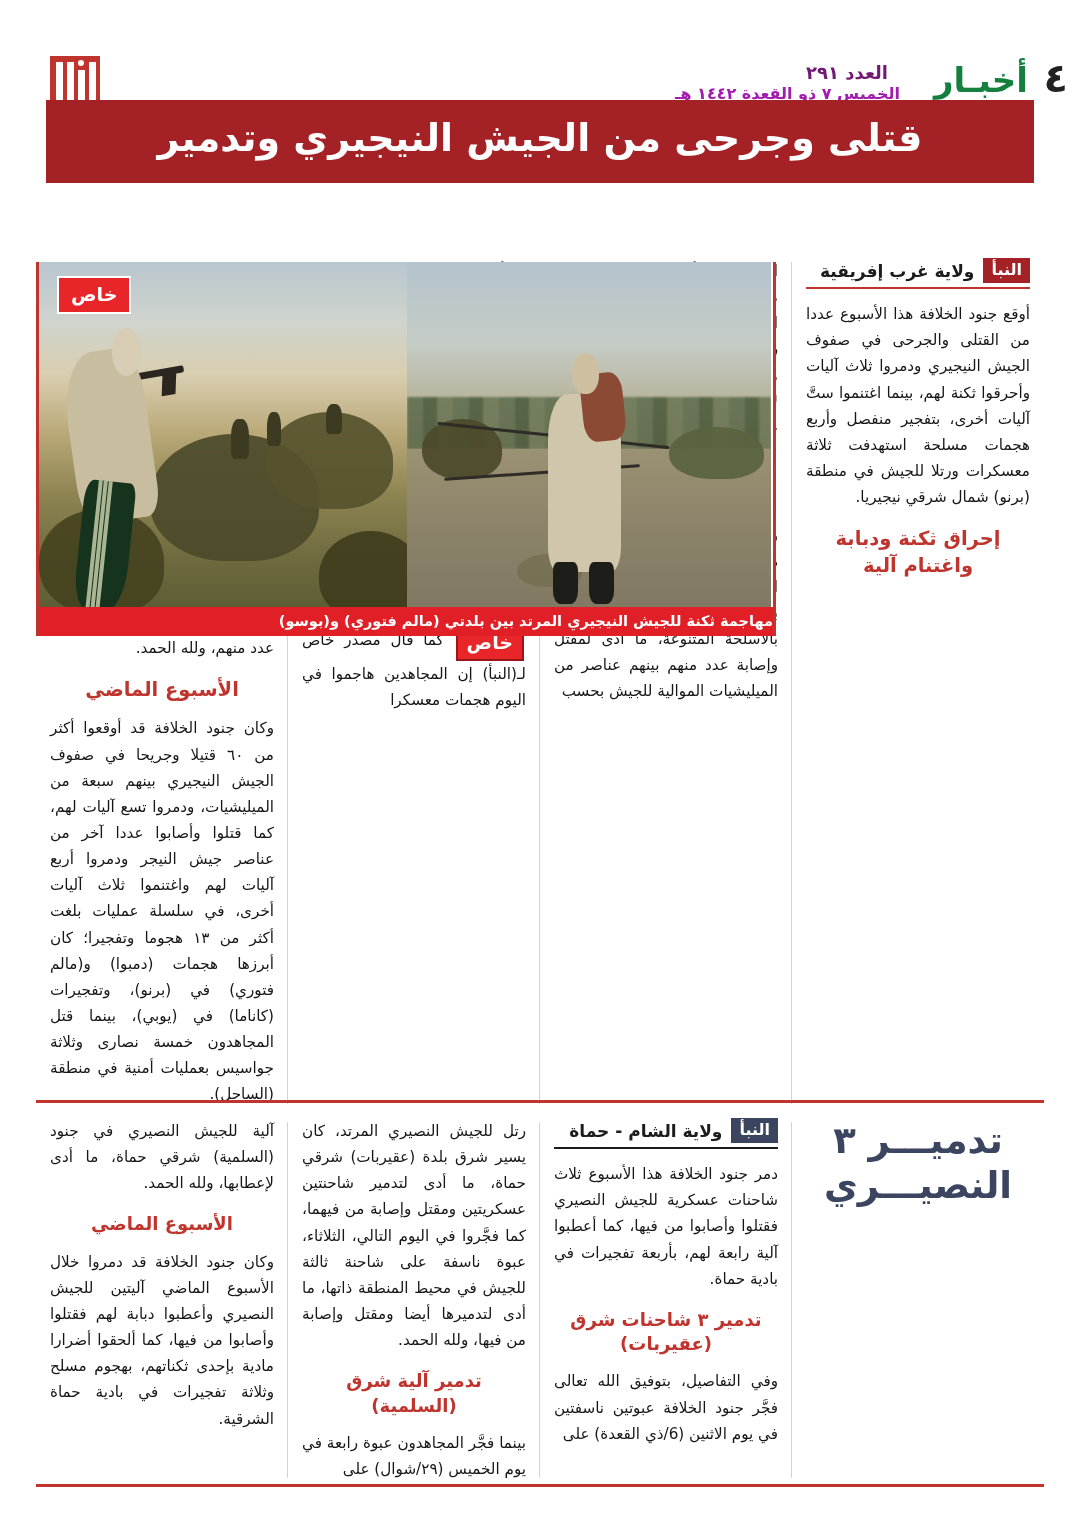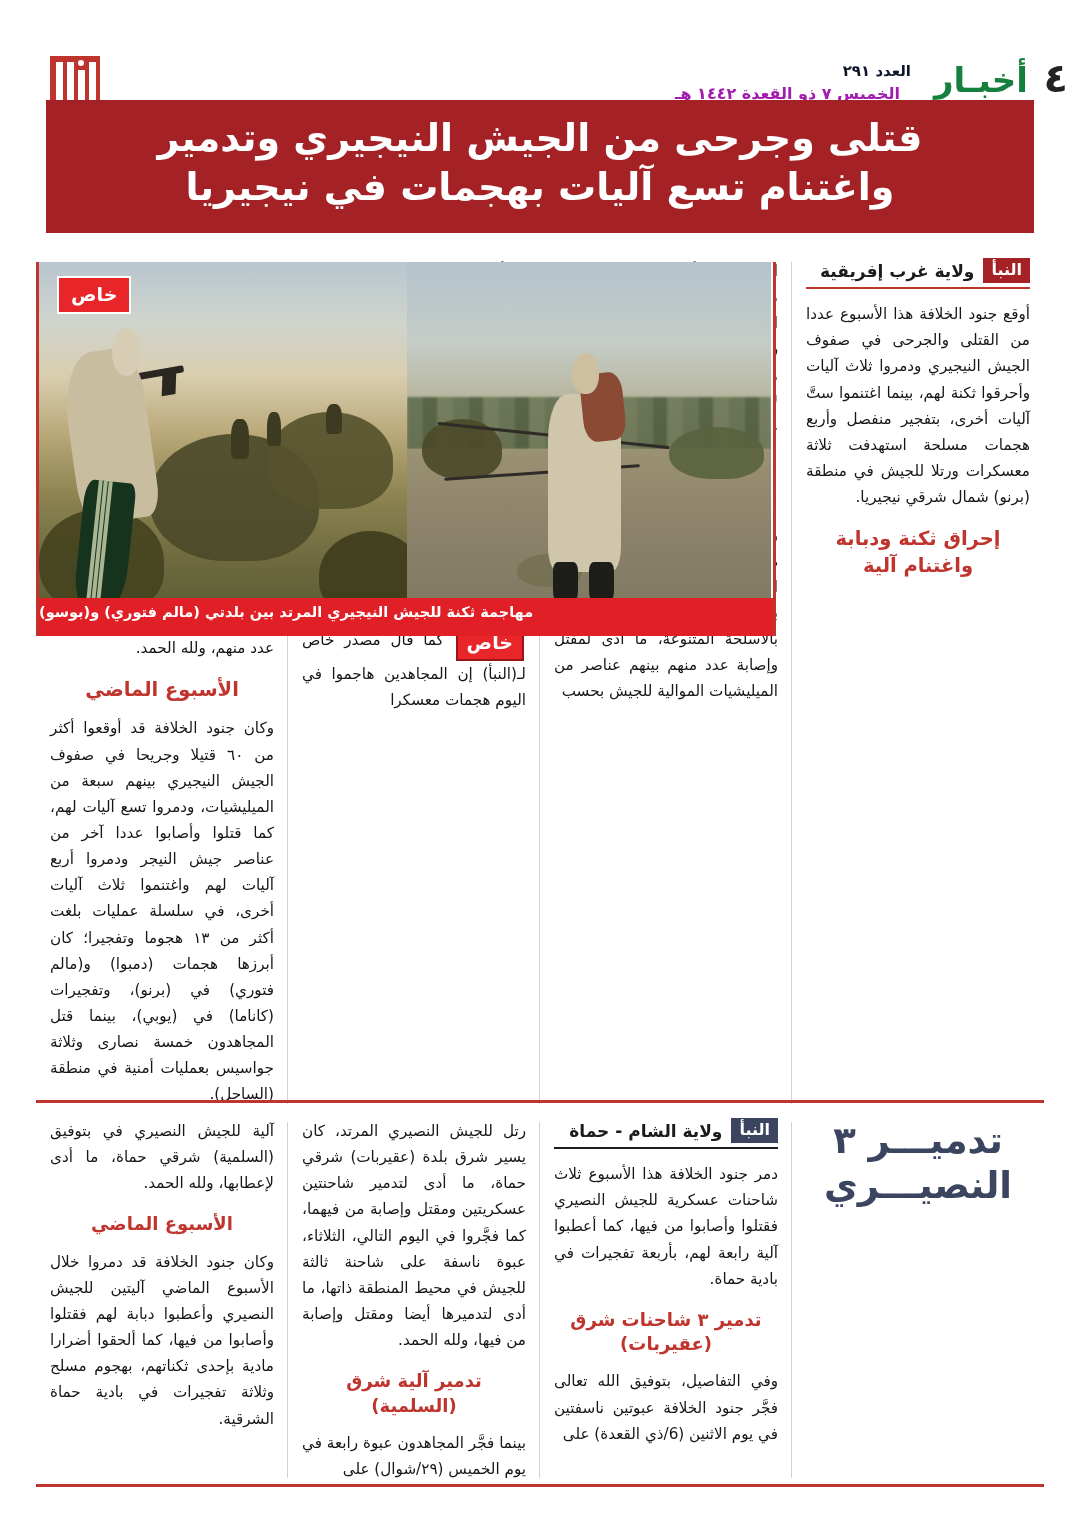--- a/index.html
+++ b/index.html
@@ -20,22 +20,22 @@
   .mh-page-num {
     position: absolute; right: 12px; top: 30px;
     font-size: 40px; font-weight: 700; color: #222; line-height: 1;
   }
   .mh-section {
     position: absolute; right: 52px; top: 32px;
     font-size: 34px; font-weight: 700; color: #15803d;
     letter-spacing: 1px;
   }
   .mh-issue {
-    position: absolute; right: 169px; top: 34px;
-    font-size: 15px; font-weight: 700; color: #0f172a; direction: rtl;
+    position: absolute; right: 192px; top: 34px;
+    font-size: 18px; font-weight: 700; color: #701a75; direction: rtl;
   }
   .mh-date {
     position: absolute; right: 180px; top: 56px;
     font-size: 16px; font-weight: 700; color: #a21caf; direction: rtl;
   }
   .mh-rule {
     position: absolute; left: 148px; right: 160px; top: 78px;
     height: 2px; background: #c0342e;
   }
   .mh-rule-thick {
@@ -183,22 +183,22 @@
   }
 
   .khass-photo {
     position: absolute; top: 14px; left: 18px;
     background: #e8262a; color:#fff; border: 2px solid #ffffff;
     font-size: 19px; font-weight: 800; padding: 5px 12px 7px 12px;
     z-index: 4;
   }
   .photo-caption {
     position:absolute; left:0; right:0; bottom: 0; z-index: 3;
-    background: #e02026; color:#fff; text-align:left;
-    font-size: 14.5px; font-weight: 600; padding: 6px 0 16px 0; direction: rtl;
+    background: #e02026; color:#fff; text-align:right;
+    font-size: 14.5px; font-weight: 600; padding: 6px 0 7px 0; direction: rtl;
   }
 
   
   .sec-tag-row {
     display:flex; align-items:center; justify-content:flex-start;
     direction: rtl; gap: 9px; margin-bottom: 4px;
   }
   .tag-naba {
     background: #a42125; color:#fff; font-size: 16px; font-weight: 800;
     padding: 2px 8px 4px 8px; line-height:1.2; letter-spacing: .5px;
@@ -259,21 +259,20 @@
         <rect x="36" y="20" width="7" height="34" fill="#ffffff"></rect>
         <rect x="47" y="12" width="7" height="42" fill="#ffffff"></rect>
         <circle cx="39" cy="13" r="3" fill="#ffffff"></circle>
         <circle cx="25" cy="62" r="2.5" fill="#c0342e"></circle>
       </svg>
     </div>
   </div>
 
   <div class="headline-bar">
     <div class="hl-line">قتلى وجرحى من الجيش النيجيري وتدمير</div>
-    <div class="hl-line">واغتنام تسع آليات بهجمات في نيجيريا</div>
   </div>
 
   <div class="top-article">
     <div class="flex4">
 
       <div class="colbox">
         <div class="sec-tag-row">
           <span class="tag-naba">النبأ</span>
           <span class="tag-label">ولاية غرب إفريقية</span>
         </div>
@@ -385,21 +384,21 @@
         <p class="body-text">وفي التفاصيل، بتوفيق الله تعالى فجَّر جنود الخلافة عبوتين ناسفتين في يوم الاثنين (6/ذي القعدة) على</p>
       </div>
 
       <div class="colbox">
         <p class="body-text">رتل للجيش النصيري المرتد، كان يسير شرق بلدة (عقيربات) شرقي حماة، ما أدى لتدمير شاحنتين عسكريتين ومقتل وإصابة من فيهما، كما فجَّروا في اليوم التالي، الثلاثاء، عبوة ناسفة على شاحنة ثالثة للجيش في محيط المنطقة ذاتها، ما أدى لتدميرها أيضا ومقتل وإصابة من فيها، ولله الحمد.</p>
         <div class="sub-head small">تدمير آلية شرق (السلمية)</div>
         <p class="body-text">بينما فجَّر المجاهدون عبوة رابعة في يوم الخميس (٢٩/شوال) على</p>
       </div>
 
       <div class="colbox">
-        <p class="body-text">آلية للجيش النصيري في بتوفيق (السلمية) شرقي حماة، ما أدى لإعطابها، ولله الحمد.</p>
+        <p class="body-text">آلية للجيش النصيري في جنود (السلمية) شرقي حماة، ما أدى لإعطابها، ولله الحمد.</p>
         <div class="sub-head small">الأسبوع الماضي</div>
         <p class="body-text">وكان جنود الخلافة قد دمروا خلال الأسبوع الماضي آليتين للجيش النصيري وأعطبوا دبابة لهم فقتلوا وأصابوا من فيها، كما ألحقوا أضرارا مادية بإحدى ثكناتهم، بهجوم مسلح وثلاثة تفجيرات في بادية حماة الشرقية.</p>
       </div>
     </div>
   </div>
 
   <div class="foot-rule"></div>
 </div>
 
 </body></html>

